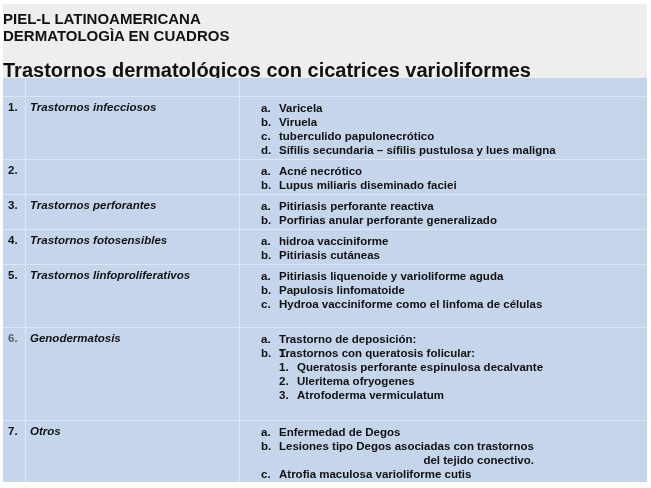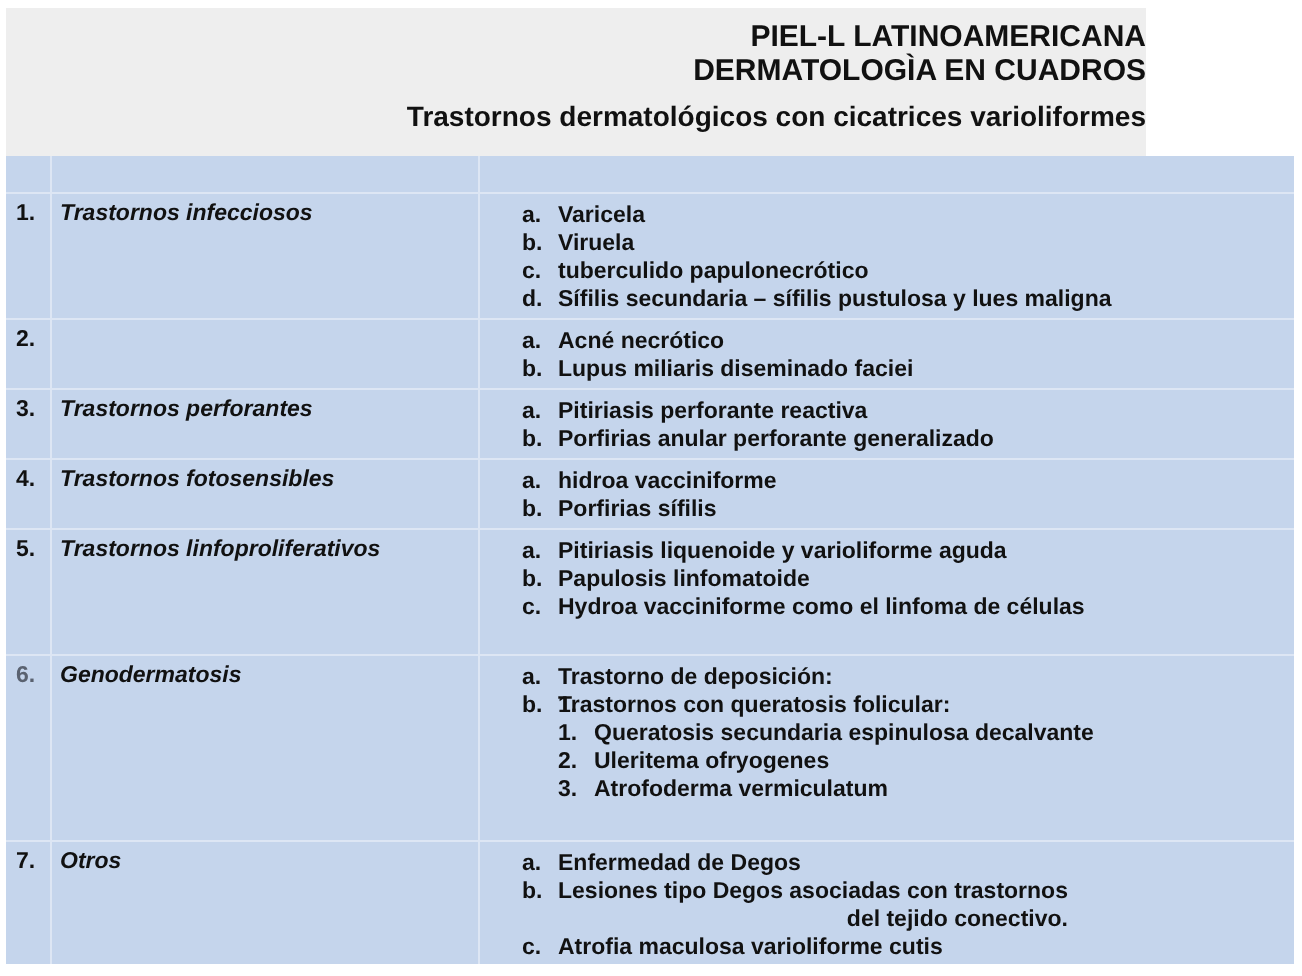--- a/index.html
+++ b/index.html
@@ -1,21 +1,21 @@
 <!DOCTYPE html>
 <html><head>
 <meta charset="utf-8">
 <style>
   html, body { margin: 0; padding: 0; background: #ffffff; }
   body { width: 651px; height: 488px; position: relative; overflow: hidden;
          font-family: "Liberation Sans", sans-serif; color: #111; }
-  .header { position: absolute; left: 3px; top: 4px; width: 570px; height: 74px;
-            background: #eeeeee; text-align: right; }
+  .header { position: absolute; left: 3px; top: 4px; width: 644px; height: 74px;
+            background: #eeeeee; text-align: left; }
   .h-title { font-weight: bold; font-size: 15px; line-height: 17px; margin-top: 6px; }
-  .h-sub { font-weight: bold; font-size: 14px; line-height: 17px; margin-top: 6px; }
+  .h-sub { font-weight: bold; font-size: 20px; line-height: 17px; margin-top: 18px; }
   .table { position: absolute; left: 3px; top: 78px; width: 644px; height: 404px;
            background: #c5d5ec; }
   .row { position: absolute; left: 0; width: 644px; border-top: 1px solid #dde6f4; }
   .vline { position: absolute; top: 0; bottom: 0; width: 1px; background: #dde6f4; }
   .num { position: absolute; left: 5px; font-weight: bold; font-size: 11.5px; }
   .num.gray { color: #5a6270; }
   .cat { position: absolute; left: 27px; font-weight: bold; font-size: 11.5px; font-style: italic; }
   .items { position: absolute; left: 258px; font-weight: bold; font-size: 11.5px; line-height: 14px; }
   .it { position: relative; padding-left: 18px; white-space: nowrap; }
   .it .lbl { position: absolute; left: 0; }
@@ -59,40 +59,40 @@
         <div class="items" style="top:4px">
           <div class="it"><span class="lbl">a.</span><span>Pitiriasis perforante reactiva</span></div>
           <div class="it"><span class="lbl">b.</span><span>Porfirias anular perforante generalizado</span></div>
         </div>
       </div>
       <div class="row" style="top: 151px; height: 35px;">
         <div class="num" style="top:4px">4.</div>
         <div class="cat" style="top:4px">Trastornos fotosensibles</div>
         <div class="items" style="top:4px">
           <div class="it"><span class="lbl">a.</span><span>hidroa vacciniforme</span></div>
-          <div class="it"><span class="lbl">b.</span><span>Porfirias sífilis</span></div>
+          <div class="it"><span class="lbl">b.</span><span>Pitiriasis cutáneas</span></div>
         </div>
       </div>
       <div class="row" style="top: 186px; height: 63px;">
         <div class="num" style="top:4px">5.</div>
         <div class="cat" style="top:4px">Trastornos linfoproliferativos</div>
         <div class="items" style="top:4px">
           <div class="it"><span class="lbl">a.</span><span>Pitiriasis liquenoide y varioliforme aguda</span></div>
           <div class="it"><span class="lbl">b.</span><span>Papulosis linfomatoide</span></div>
           <div class="it"><span class="lbl">c.</span><span>Hydroa vacciniforme como el linfoma de células</span></div>
         </div>
       </div>
       <div class="row" style="top: 249px; height: 93px;">
         <div class="num gray" style="top:4px">6.</div>
         <div class="cat" style="top:4px">Genodermatosis</div>
         <div class="items" style="top:4px">
           <div class="it"><span class="lbl">a.</span><span>Trastorno de deposición:</span></div>
           <div class="sub"><span class="lbl">1.</span></div>
           <div class="it"><span class="lbl">b.</span><span>Trastornos con queratosis folicular:</span></div>
-          <div class="sub"><span class="lbl">1.</span><span>Queratosis secundaria espinulosa decalvante</span></div>
+          <div class="sub"><span class="lbl">1.</span><span>Queratosis perforante espinulosa decalvante</span></div>
           <div class="sub"><span class="lbl">2.</span><span>Uleritema ofryogenes</span></div>
           <div class="sub"><span class="lbl">3.</span><span>Atrofoderma vermiculatum</span></div>
         </div>
       </div>
       <div class="row" style="top: 342px; height: 62px;">
         <div class="num" style="top:4px">7.</div>
         <div class="cat" style="top:4px">Otros</div>
         <div class="items" style="top:4px">
           <div class="it"><span class="lbl">a.</span><span>Enfermedad de Degos</span></div>
           <div class="it"><span class="lbl">b.</span><span>Lesiones tipo Degos asociadas con trastornos</span></div>

